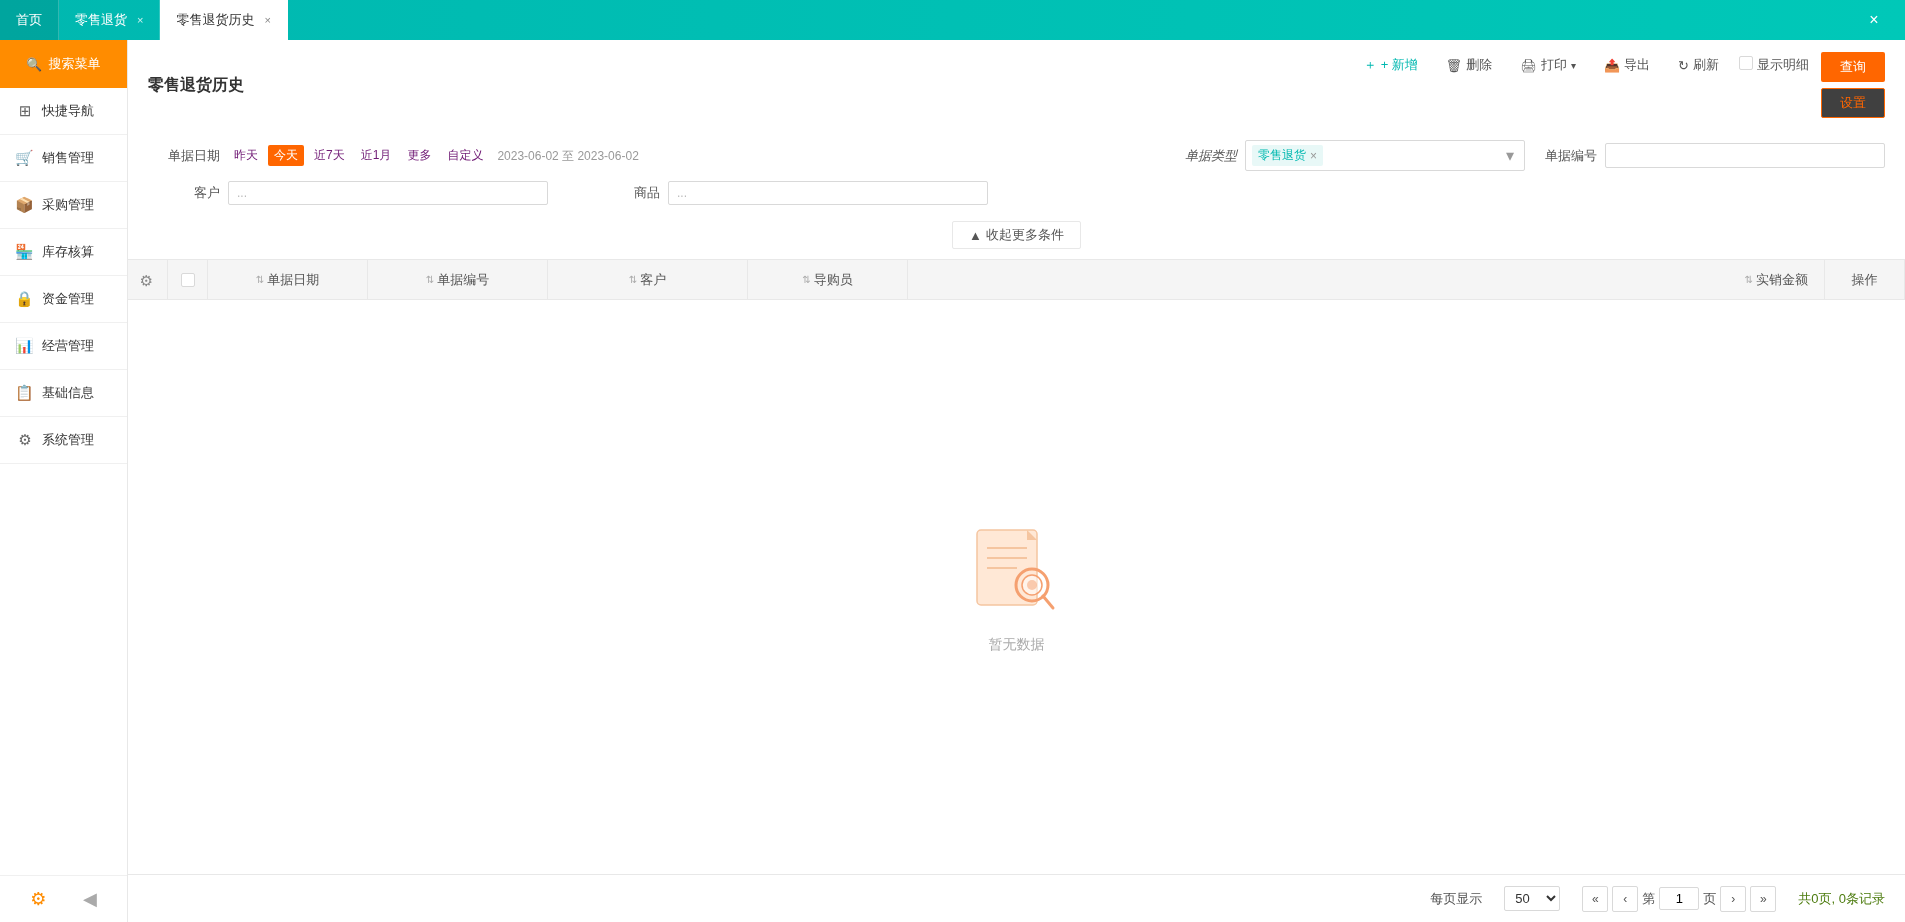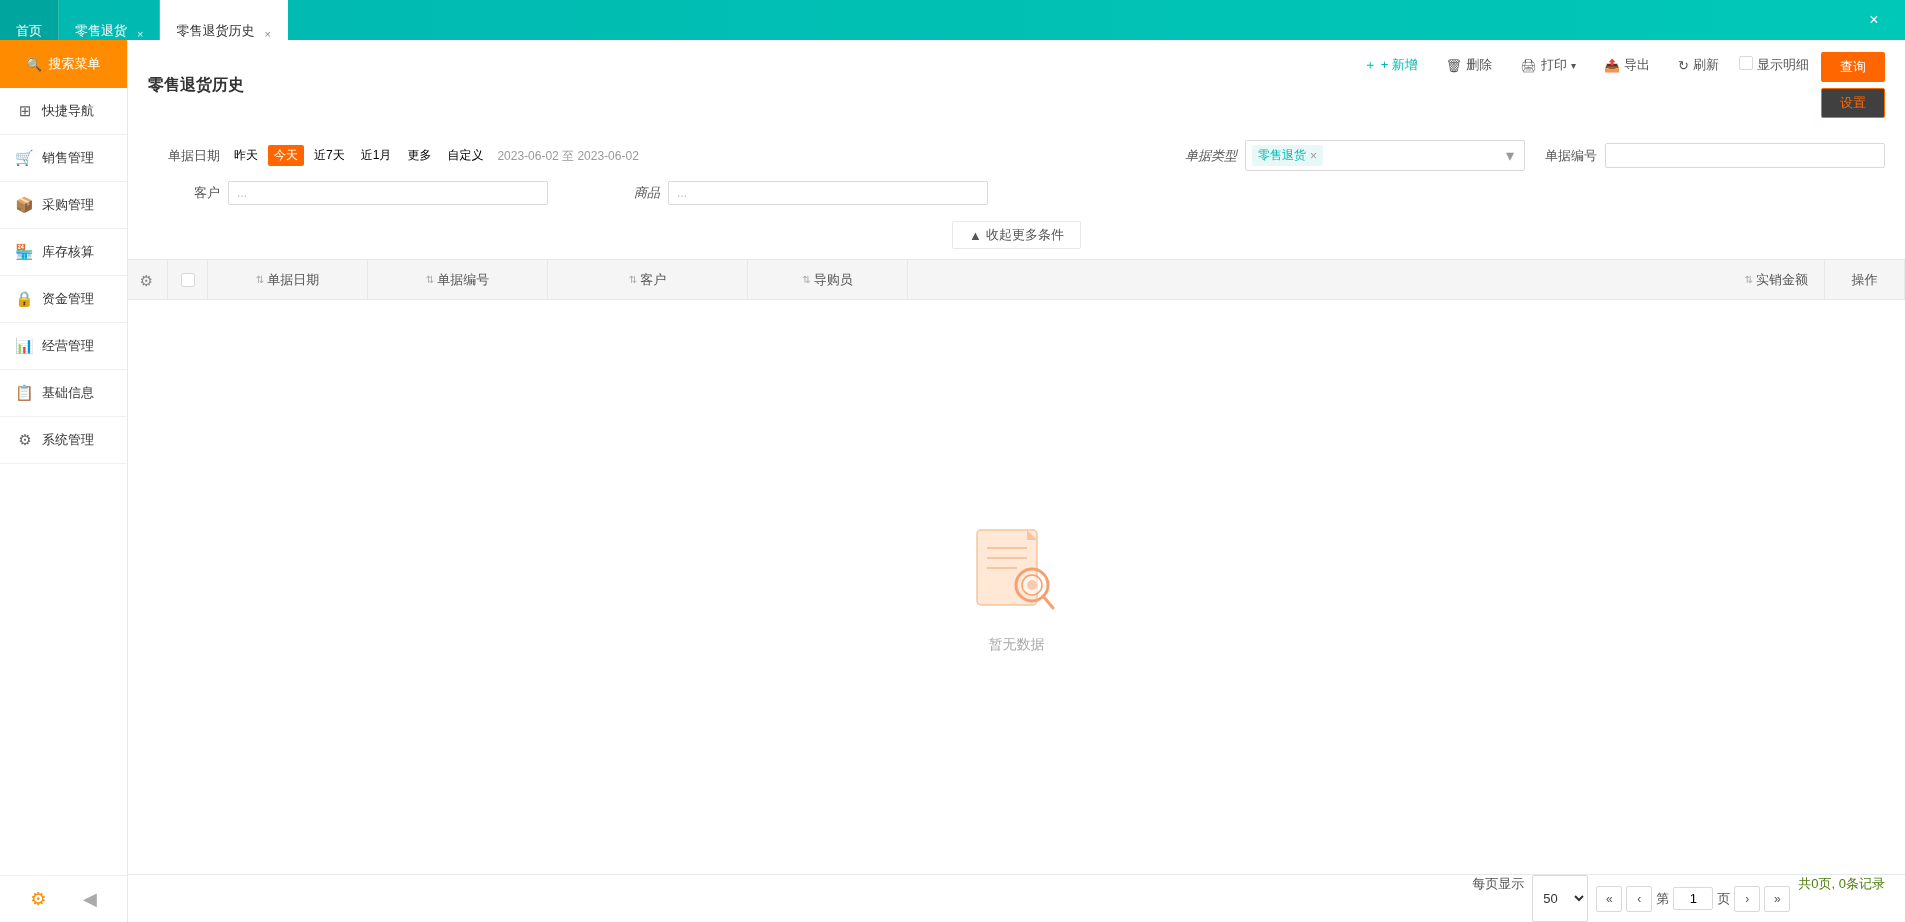--- a/index.html
+++ b/index.html
@@ -15,21 +15,21 @@
       flex-shrink: 0;
     }
     .top-bar-tabs {
       display: flex;
       align-items: stretch;
       height: 100%;
       flex: 1;
     }
     .tab-item {
       display: flex;
-      align-items: flex-end;
+      align-items: center;
       padding: 0 16px;
       font-size: 13px;
       color: #fff;
       cursor: pointer;
       height: 100%;
       gap: 6px;
       border-right: 1px solid rgba(255,255,255,0.2);
     }
     .tab-item.home {
       background: rgba(0,0,0,0.1);
@@ -218,21 +218,21 @@
     }
     .date-shortcuts {
       display: flex;
       align-items: center;
       gap: 4px;
       margin-right: 8px;
     }
     .date-btn {
       padding: 2px 6px;
       font-size: 12px;
-      color: #000000;
+      color: #701a75;
       cursor: pointer;
       border-radius: 2px;
     }
     .date-btn.active {
       background: #ff6600;
       color: #fff;
       border-radius: 2px;
     }
     .date-range {
       font-size: 12px;
@@ -346,23 +346,24 @@
       font-size: 14px;
       color: #aaa;
     }
 
     
     .pagination-bar {
       height: 48px;
       background: #fff;
       border-top: 1px solid #e8e8e8;
       display: flex;
+      align-items: center;
       justify-content: flex-end;
       padding: 0 20px;
-      gap: 8px;
+      gap: 22px;
       flex-shrink: 0;
       font-size: 13px;
       color: #555;
     }
     .per-page-select {
       border: 1px solid #d9d9d9;
       padding: 3px 6px;
       font-size: 13px;
       color: #333;
       background: #fff;
@@ -553,21 +554,21 @@
           <span class="filter-label" style="width:80px;text-align:right;padding-right:8px;font-size:13px;color:#555;">单据编号</span>
           <input class="filter-input" style="width: 280px;">
         </div>
 
         <div class="filter-row">
           <span class="filter-label">客户</span>
           <div style="display:flex;align-items:center;border:1px solid #d9d9d9;border-radius:2px;background:#fff;width:320px;padding:4px 8px;">
             <span style="color:#bbb;font-size:12px;">...</span>
           </div>
 
-          <span class="filter-label" style="margin-left:40px;font-style:italic;">商品</span>
+          <span class="filter-label" style="margin-left:40px;">商品</span>
           <div style="display:flex;align-items:center;border:1px solid #d9d9d9;border-radius:2px;background:#fff;width:320px;padding:4px 8px;">
             <span style="color:#bbb;font-size:12px;">...</span>
           </div>
         </div>
 
         <div class="filter-more">
           <div class="filter-more-btn">
             <span>▲</span>
             <span>收起更多条件</span>
           </div>

